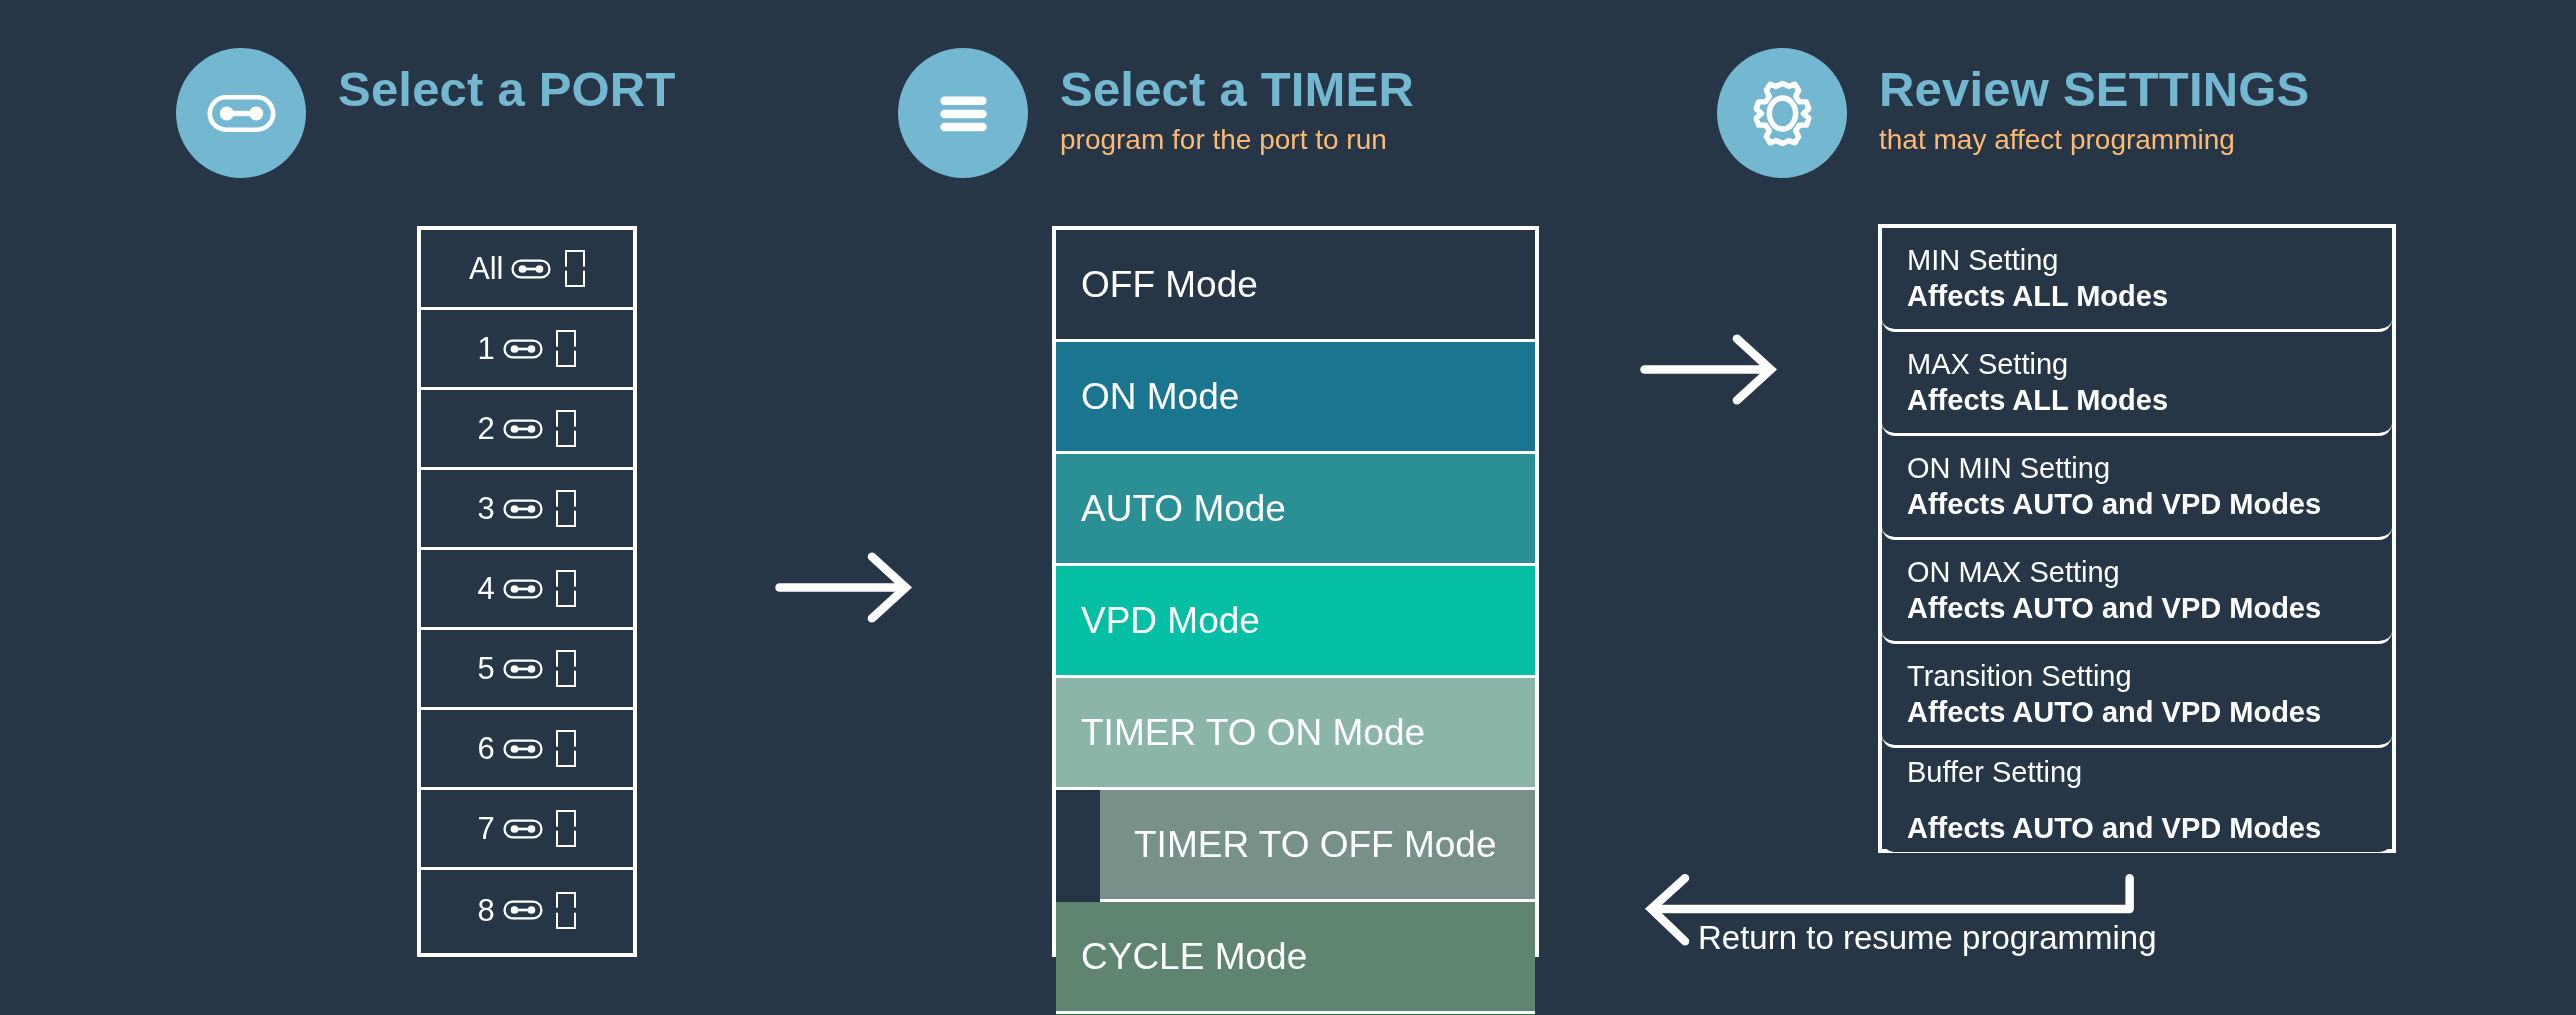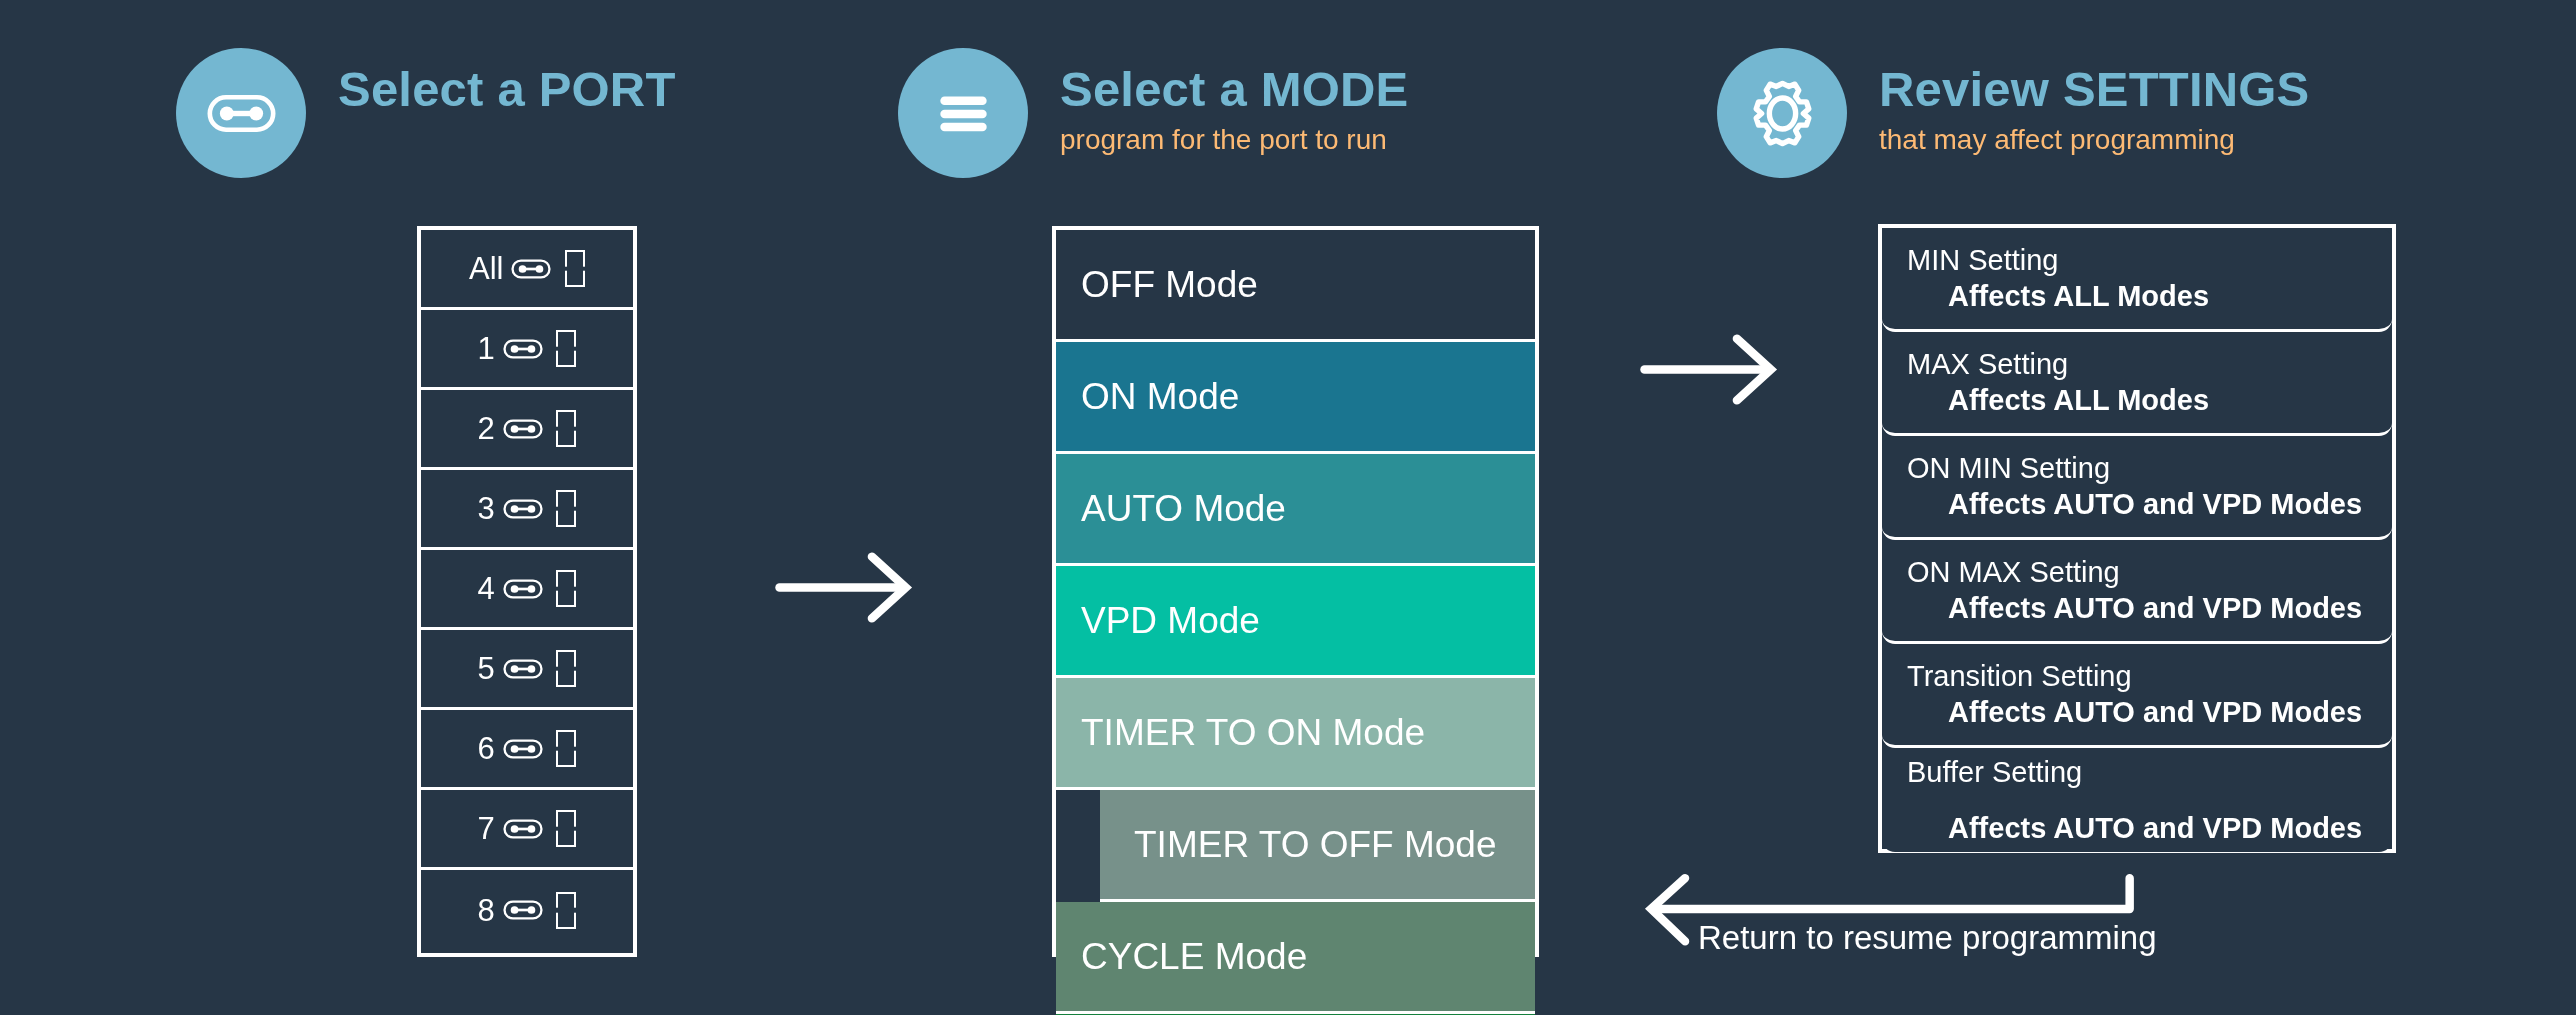--- a/index.html
+++ b/index.html
@@ -168,21 +168,20 @@
     line-height: 1.12;
     white-space: nowrap;
   }
   .setting-sub {
     font-size: 29px;
     font-weight: bold;
     color: #ffffff;
     line-height: 1.12;
     white-space: nowrap;
     margin-top: 3.1px;
-    margin-left: 41px;
   }
 
   
   .arrow-fwd { position: absolute; }
   #arrow-port-mode { left: 773px; top: 549px; }
   #arrow-mode-setting { left: 1638px; top: 331px; }
   #arrow-return { left: 1621px; top: 872px; }
 
   .return-caption {
     position: absolute;
@@ -215,21 +214,21 @@
 
   <div class="header" id="header-mode">
     <div class="hdr-circle">
       <svg width="85" height="85" viewBox="0 0 110 110" aria-hidden="true">
         <rect x="25" y="33" width="60" height="11" rx="5.5" fill="#ffffff"></rect>
         <rect x="25" y="50" width="60" height="11" rx="5.5" fill="#ffffff"></rect>
         <rect x="25" y="67" width="60" height="11" rx="5.5" fill="#ffffff"></rect>
       </svg>
     </div>
     <div class="hdr-text">
-      <div class="hdr-title">Select a MODE</div>
+      <div class="hdr-title">Select a TIMER</div>
       <div class="hdr-sub">program for the port to run</div>
     </div>
   </div>
 
   <div class="header" id="header-setting">
     <div class="hdr-circle">
       <svg width="85" height="85" viewBox="0 0 110 110" aria-hidden="true">
         <g fill="none" stroke="#ffffff" stroke-width="7" stroke-linejoin="round">
           <path d="M55 16
                    L63 20 L71 17 L76 25 L72 33 L77 40 L86 40 L89 49 L82 55 L89 61

